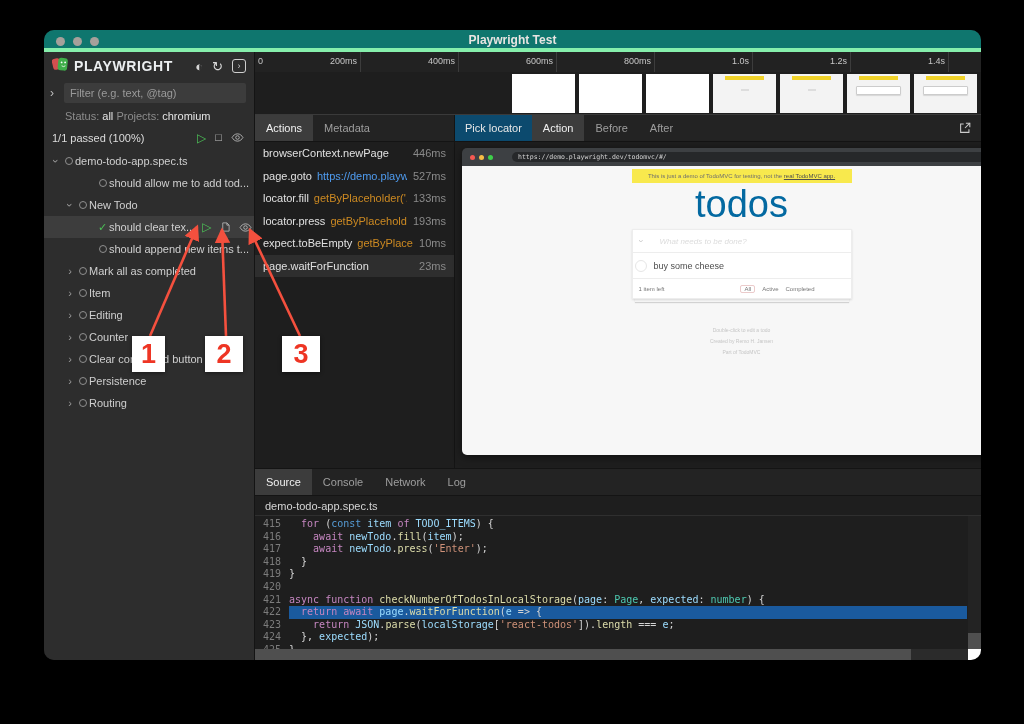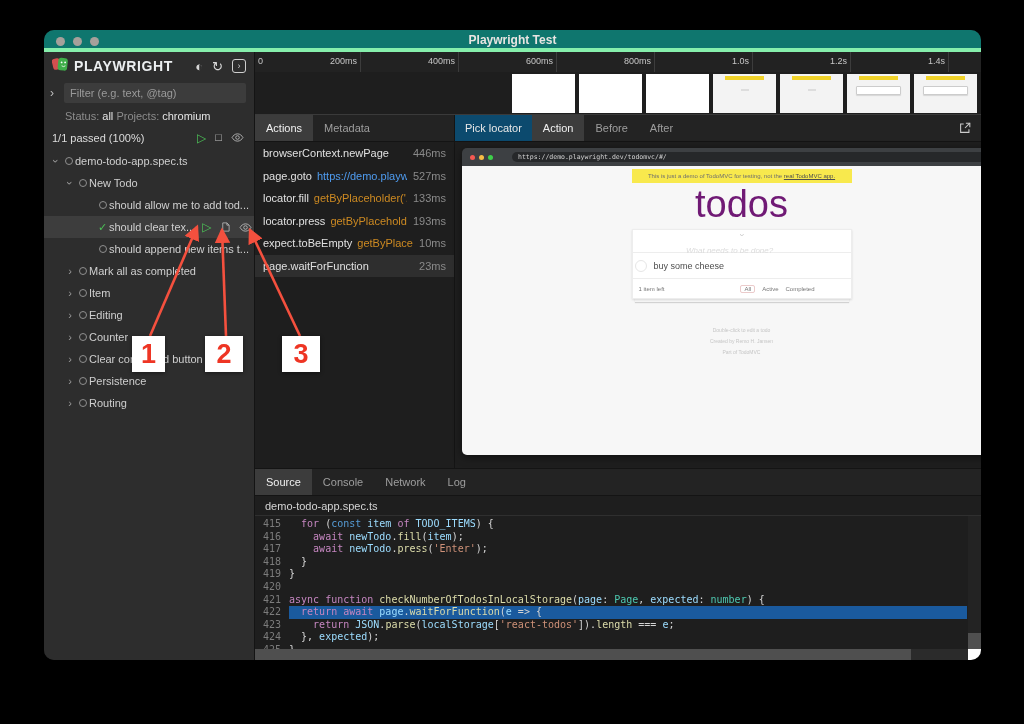--- a/index.html
+++ b/index.html
@@ -85,24 +85,24 @@
   .browser { position:absolute; left:7px; top:6px; width:559px; height:307px; border-radius:5px; overflow:hidden; box-shadow:0 2px 8px rgba(0,0,0,.5); display:flex; flex-direction:column; }
   .chrome { height:18px; background:#3d4043; position:relative; flex:none; }
   .bdots { position:absolute; left:8px; top:6.5px; display:flex; gap:4px; }
   .bdots span { width:5px; height:5px; border-radius:50%; }
   .bdot-r { background:#f45952; } .bdot-y { background:#f8bd45; } .bdot-g { background:#3ecf4a; }
   .urlpill { position:absolute; left:50px; right:26px; top:4px; height:10px; background:#26282a; border-radius:5px; color:#d2d2d2; font-size:6.5px; line-height:10px; padding:0 6px; font-family:"DejaVu Sans Mono",monospace; white-space:nowrap; overflow:hidden; }
   .hamburger { position:absolute; right:7px; top:2px; color:#cccccc; font-size:11px; }
   .page { flex:1; background:#f7f7f7; overflow:hidden; }
   .demo-banner { width:220px; height:14px; margin:3px auto 0; background:#f8e94d; font-size:6px; line-height:14px; text-align:center; color:#6e6e6e; white-space:nowrap; overflow:hidden; }
   .demo-banner a { color:#4f4f4f; text-decoration:underline; }
-  .todos-title { text-align:center; font-size:38px; font-weight:200; color:#701a75; line-height:40px; margin-top:1px; }
+  .todos-title { text-align:center; font-size:38px; font-weight:200; color:#0369a1; line-height:40px; margin-top:1px; }
   .todo-card { width:220px; margin:5px auto 0; background:#fff; border:1px solid #ededed;
     box-shadow:0 1px 2px rgba(0,0,0,.12), 0 6px 0 -3px #f6f6f6, 0 7px 1px -3px rgba(0,0,0,.15); }
-  .todo-input-row { height:23px; display:flex; align-items:center; border-bottom:1px solid #ededed; padding:0 6px; gap:5px;flex-direction:column; }
+  .todo-input-row { height:23px; display:flex; align-items:center; border-bottom:1px solid #ededed; padding:0 6px; gap:16px; }
   .todo-chev { color:#bfbfbf; font-size:9px; transform:rotate(90deg); }
   .todo-input { border:none; outline:none; flex:1; font-size:8px; font-style:italic; color:#4d4d4d; background:transparent; font-family:inherit; min-width:0; }
   .todo-input::placeholder { color:#dcdcdc; font-style:italic; }
   .todo-item-row { height:26px; display:flex; align-items:center; border-bottom:1px solid #ededed; padding:0 2px; gap:7px; }
   .todo-check { width:12px; height:12px; border:1px solid #e6e6e6; border-radius:50%; flex:none; }
   .todo-text { font-size:9px; color:#4d4d4d; }
   .todo-foot { height:19px; display:flex; align-items:center; padding:0 6px; font-size:6px; color:#777; }
   .items-left { flex:1; }
   .filters { display:flex; gap:7px; align-items:center; }
   .filter-link { cursor:pointer; color:#777; }
@@ -184,29 +184,29 @@
               </svg>
             </span>
         </span>
       </div>
       <div class="tree" id="tree">
           <div class="tree-row" style="padding-left: 6px;">
             <span class="chevron expanded">›</span>
             <span class="marker circle"></span>
             <span class="tree-label">demo-todo-app.spec.ts</span>
           </div>
-          <div class="tree-row" style="padding-left: 20px;">
-            <span class="chevron expanded">›</span>
-            <span class="marker circle"></span>
-            <span class="tree-label">New Todo</span>
-          </div>
           <div class="tree-row" style="padding-left: 40px;">
             <span class="chevron"></span>
             <span class="marker circle"></span>
             <span class="tree-label">should allow me to add tod...</span>
+          </div>
+          <div class="tree-row" style="padding-left: 20px;">
+            <span class="chevron expanded">›</span>
+            <span class="marker circle"></span>
+            <span class="tree-label">New Todo</span>
           </div>
           <div class="tree-row selected" style="padding-left: 40px;">
             <span class="chevron"></span>
             <span class="marker check">✓</span>
             <span class="tree-label">should clear tex...</span>
             <span class="row-icons">
               <span class="icon-play">▷</span>
               <span class="icon-doc">
                 <svg viewBox="0 0 16 16" width="12" height="12" fill="none" stroke="currentColor" stroke-width="1.1">
                   <path d="M5 2.5 h5.5 l3 3 V13.5 H5 Z"></path>

